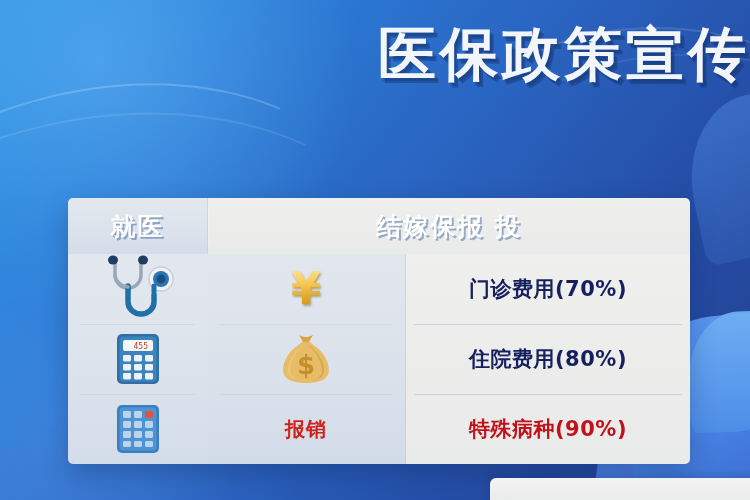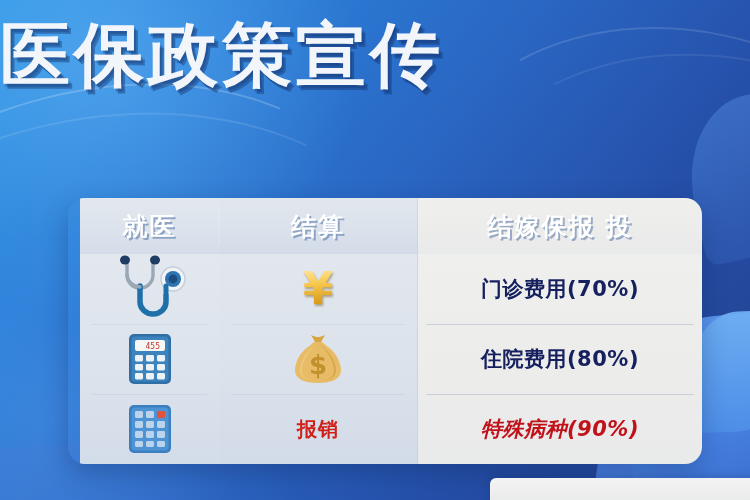--- a/index.html
+++ b/index.html
@@ -59,32 +59,32 @@
     border-radius:60% 10% 60% 10%/60% 60% 10% 10%;
     transform:rotate(-12deg);
   }
   .wedge-bl{
     position:absolute;left:-40px;top:438px;width:330px;height:120px;
     background:linear-gradient(100deg,rgba(70,125,215,.45),rgba(45,90,180,0));
     transform:skewY(-5deg);
   }
   
   .title{
-    position:absolute;left:0;right:0;top:26px;text-align:left;
-    font-size:70px;line-height:1;font-weight:bold;color:#F2F6FB;
+    position:absolute;left:0;right:0;top:26px;text-align:right;
+    font-size:58px;line-height:1;font-weight:bold;color:#F2F6FB;
     letter-spacing:4px;
     text-shadow:4px 5px 0 rgba(20,50,110,.42), 2px 3px 1px rgba(20,50,110,.35);
-    font-family:Liberation Mono, monospace;
+    font-family:Liberation Serif, serif;
   }
   
   .card{
     position:absolute;left:68px;top:198px;width:622px;height:266px;
-    border-radius:17px;overflow:hidden;
+    border-radius:5px;overflow:hidden;
     box-shadow:0 10px 26px rgba(12,35,85,.30);
-    display:flex;flex-direction:column;padding-left:12px;
+    display:flex;flex-direction:column;
   }
   .card-head{
     height:56px;flex:0 0 56px;display:flex;
     background:linear-gradient(92deg,#46BDEC 0%,#44B2E8 18%,#4AA0E4 36%,#4189DE 58%,#3C76D4 80%,#3A6BCD 100%);
   }
   .head-cell{
     display:flex;align-items:center;justify-content:center;
     color:#FFFFFF;font-weight:bold;font-size:25px;letter-spacing:2px;
     text-shadow:2px 2px 0 rgba(25,70,140,.40);
     font-family:"DejaVu Sans","Liberation Sans",sans-serif;
@@ -109,21 +109,21 @@
   }
   .col-1 .cell + .cell::before,.col-2 .cell + .cell::before{
     content:"";position:absolute;left:12px;right:12px;top:0;height:1px;
     background:rgba(165,178,200,.22);
   }
   .val{
     font-size:21px;font-weight:bold;letter-spacing:.5px;
     font-family:"DejaVu Sans","Liberation Sans",sans-serif;
   }
   .val.navy{color:#16205E;}
-  .val.red{color:#C1121A;font-style:italic;}
+  .val.red{color:#C1121A;}
   .redtext{
     font-size:20px;font-weight:bold;color:#D02017;letter-spacing:1px;
     font-family:"DejaVu Sans","Liberation Sans",sans-serif;
   }
   .yen{
     font-size:44px;font-weight:bold;line-height:1;
     background:linear-gradient(175deg,#FFE9A8 0%,#F6C84E 38%,#DFA423 72%,#C98C14 100%);
     -webkit-background-clip:text;background-clip:text;color:transparent;
     filter:drop-shadow(1px 2px 1px rgba(110,75,10,.45));
     font-family:"DejaVu Sans","Liberation Sans",sans-serif;
@@ -155,23 +155,20 @@
     <div class="petal p-hi"></div>
   </div>
 
   <div class="title">医保政策宣传</div>
 
   <div class="card">
 
     <div class="card-head">
       <div class="head-cell col-1">
         <span>就医</span>
-      </div>
-      <div class="head-cell col-2">
-        <span>结算</span>
       </div>
       <div class="head-cell col-3">
         <span>结嫁保报 投</span>
       </div>
     </div>
 
     <div class="card-body">
 
       <div class="col col-1">
         <div class="cell">

